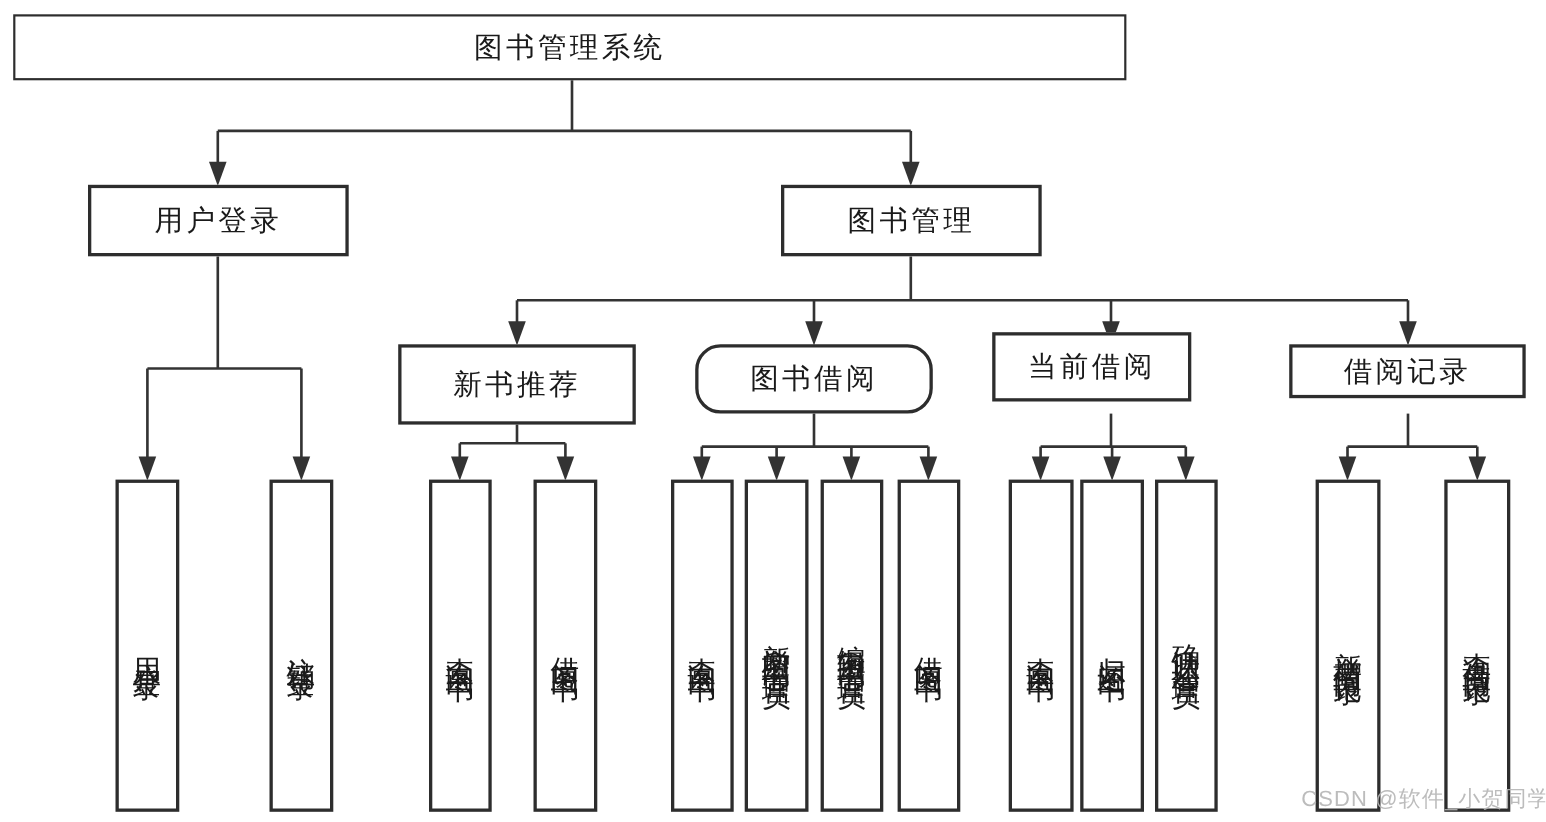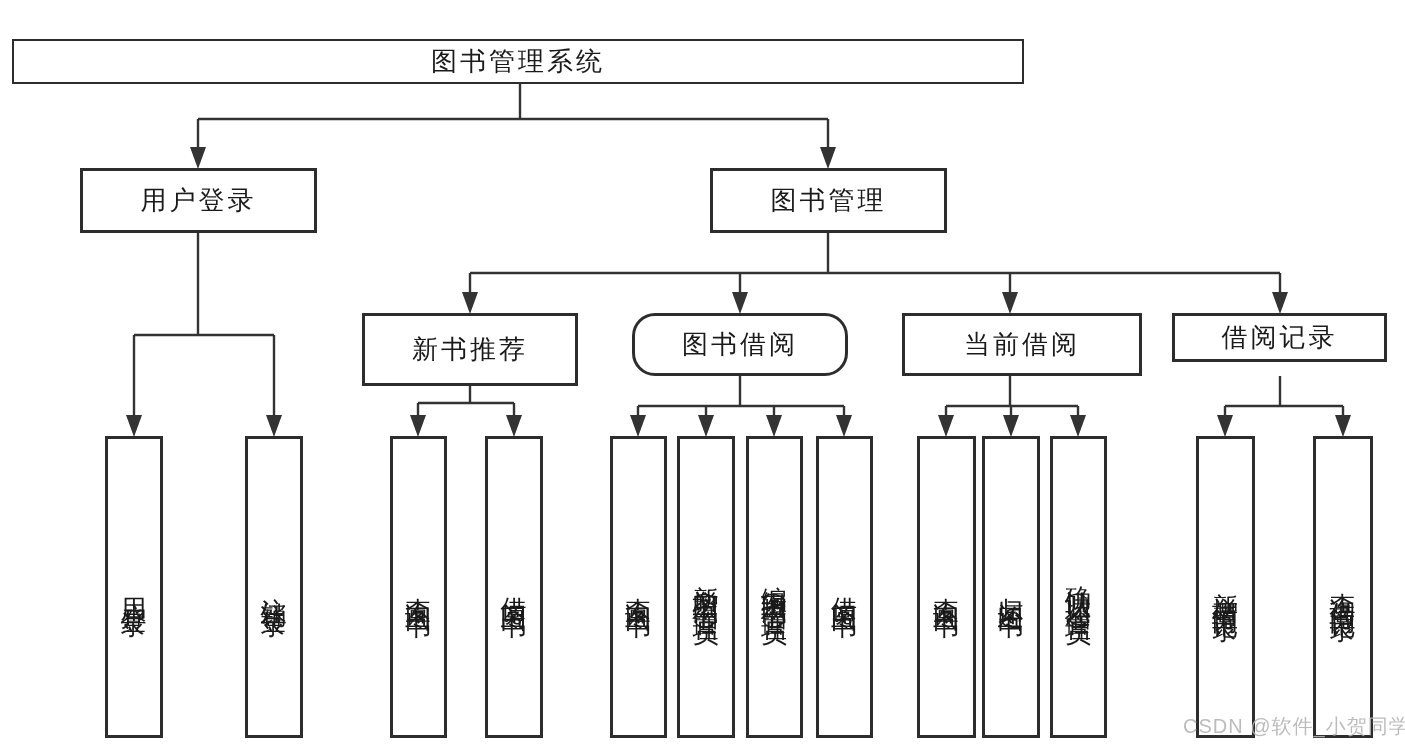--- a/index.html
+++ b/index.html
@@ -136,38 +136,38 @@
       <polygon points="766,415 782,415 774,437"></polygon>
       <polygon points="836,415 852,415 844,437"></polygon>
       <polygon points="938,415 954,415 946,437"></polygon>
       <polygon points="1003,415 1019,415 1011,437"></polygon>
       <polygon points="1070,415 1086,415 1078,437"></polygon>
       <polygon points="1217,415 1233,415 1225,437"></polygon>
       <polygon points="1335,415 1351,415 1343,437"></polygon>
     </g>
   </svg>
 
-  <div class="box root" style="left:12px; top:13px; width:1012px; height:45px;margin-top:26px;">
+  <div class="box root" style="left:12px; top:13px; width:1012px; height:60px;">
     <span class="hlabel">图书管理系统</span>
   </div>
 
   <div class="box" style="left:80px; top:168px; width:237px; height:65px;">
     <span class="hlabel">用户登录</span>
   </div>
   <div class="box" style="left:710px; top:168px; width:237px; height:65px;">
     <span class="hlabel">图书管理</span>
   </div>
 
   <div class="box" style="left:362px; top:313px; width:216px; height:73px;">
     <span class="hlabel">新书推荐</span>
   </div>
   <div class="box" style="left:632px; top:313px; width:216px; height:63px;border-radius:23px;">
     <span class="hlabel">图书借阅</span>
   </div>
-  <div class="box" style="left:902px; top:313px; width:240px; height:63px;">
+  <div class="box" style="left:902px; top:302px; width:181px; height:63px;">
     <span class="hlabel">当前借阅</span>
   </div>
   <div class="box" style="left:1172px; top:313px; width:215px; height:49px;">
     <span class="hlabel">借阅记录</span>
   </div>
 
   <div class="vbox" style="left:105px; top:436px; width:58px; height:302px;">
     <span class="vlabel">用户登录</span>
   </div>
   <div class="vbox" style="left:245px; top:436px; width:58px; height:302px;">

